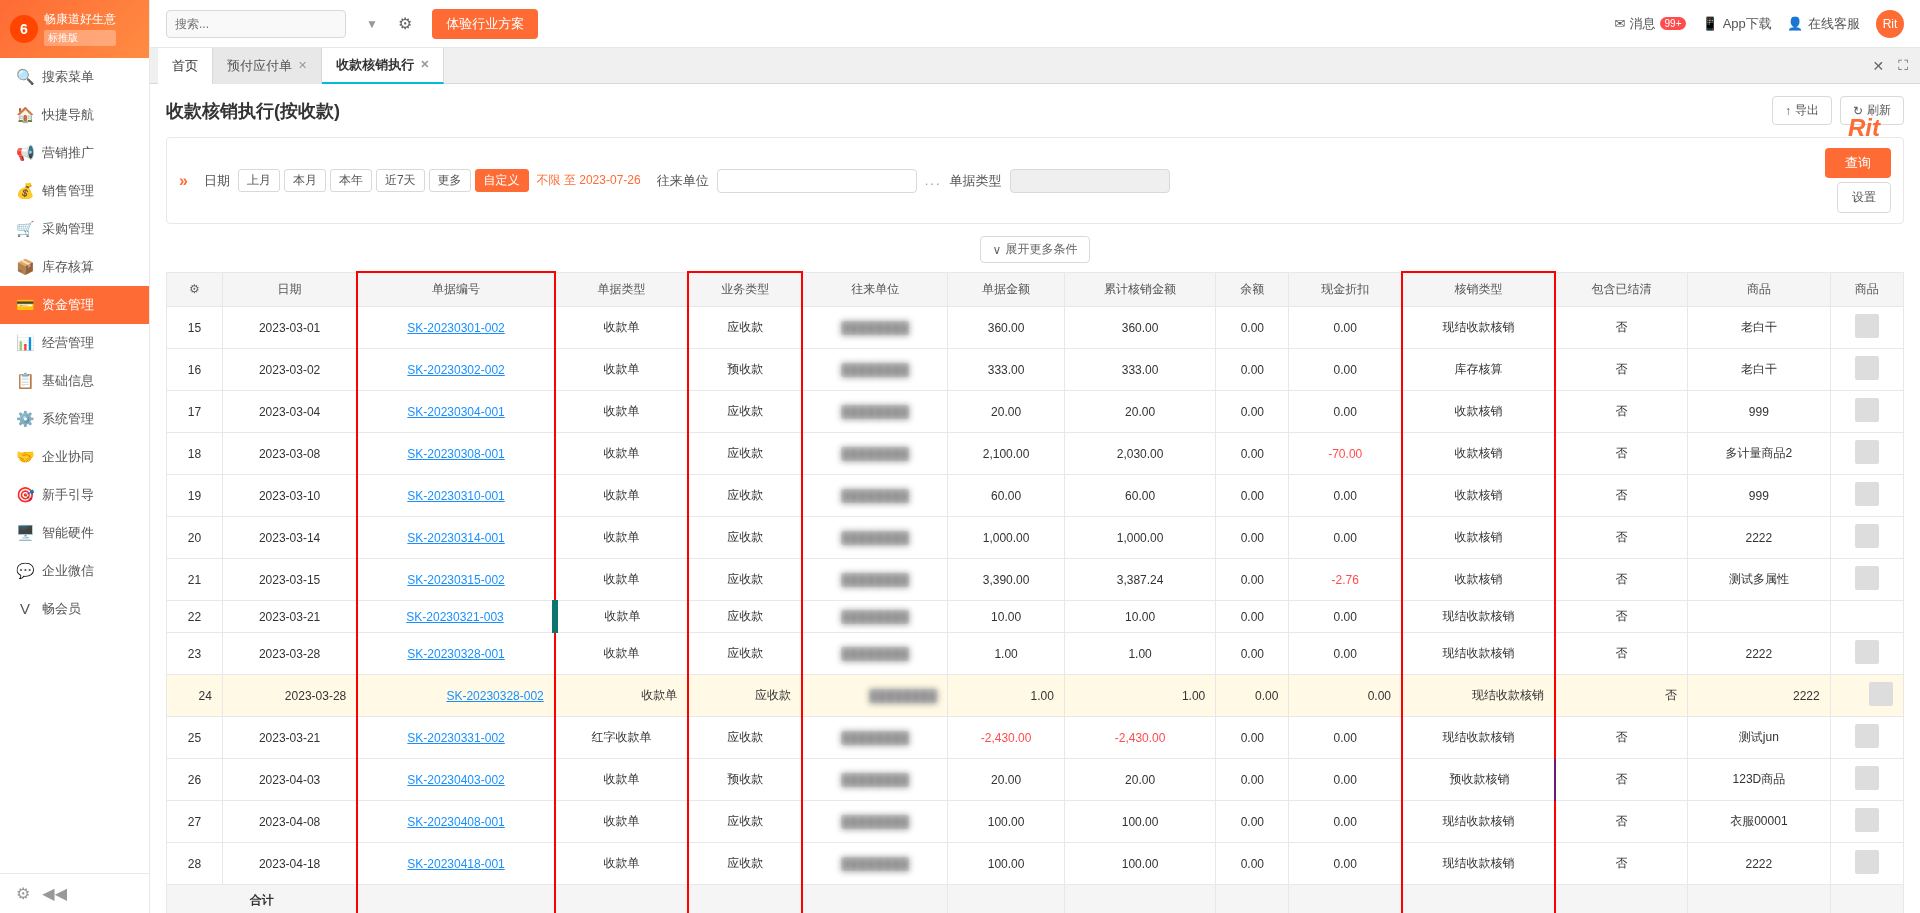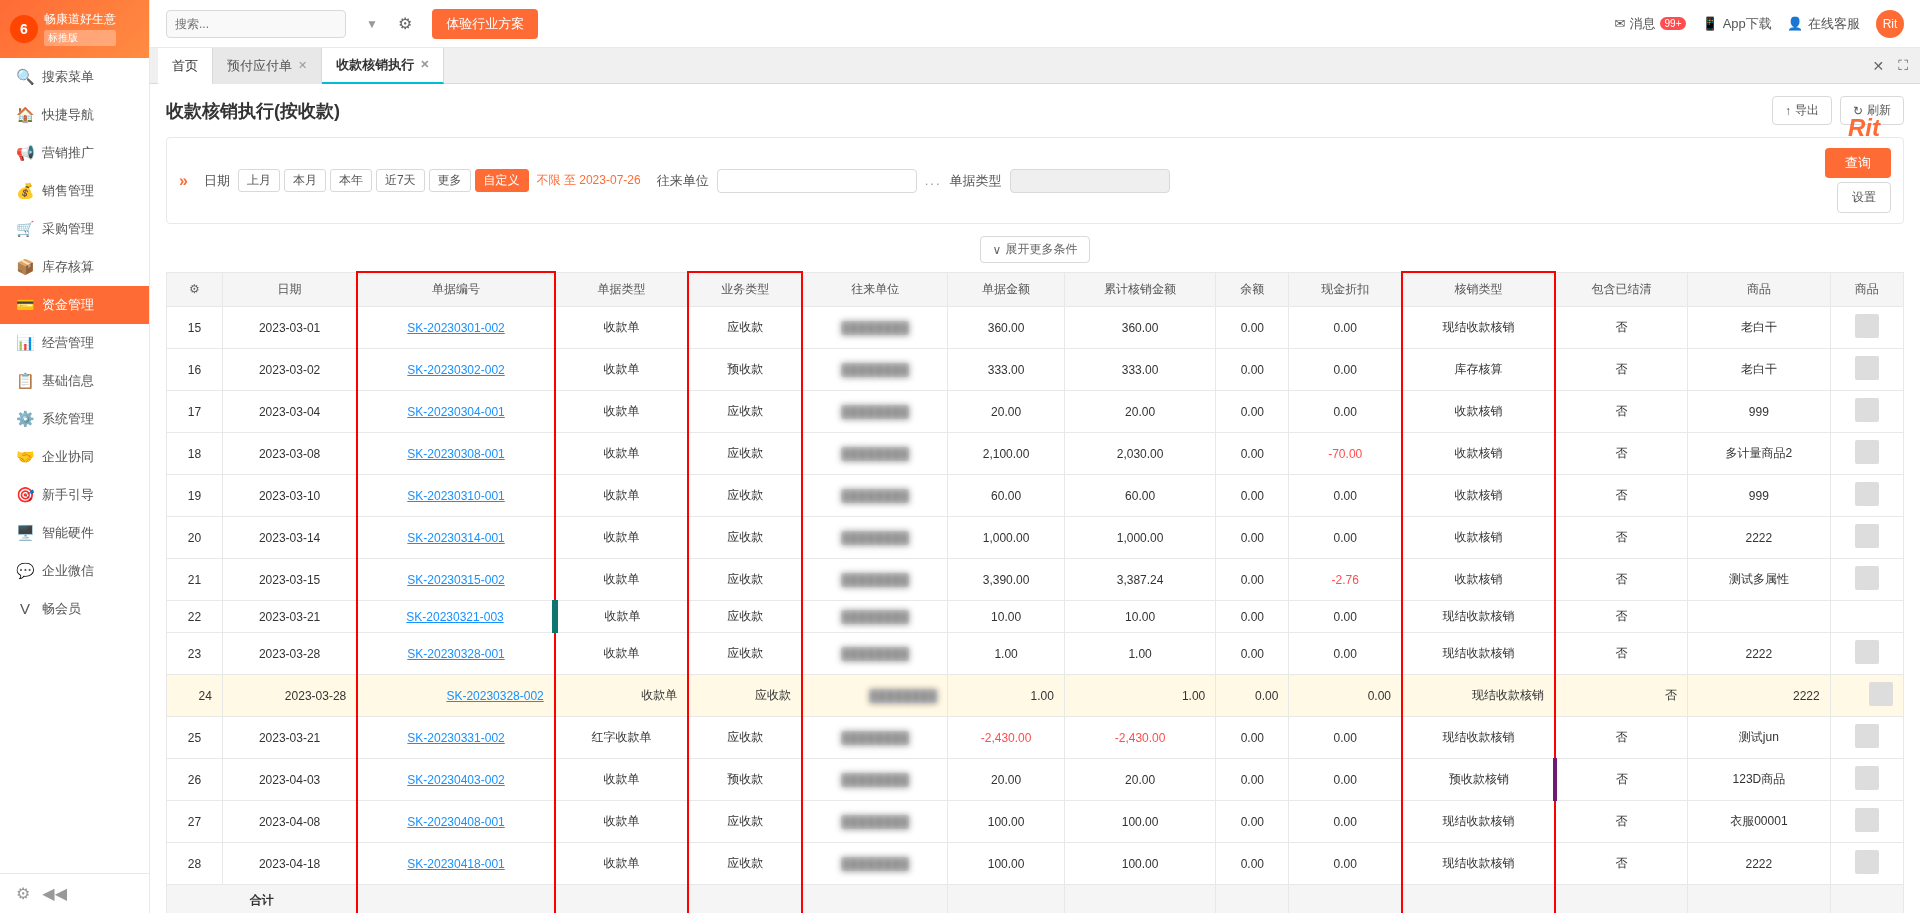--- a/index.html
+++ b/index.html
@@ -542,21 +542,21 @@
     <td>26</td>
     <td>2023-04-03</td>
     <td style="border-left:2px solid red;border-right:2px solid red;"><span class="link-cell">SK-20230403-002</span></td>
     <td>收款单</td>
     <td style="border-left:2px solid red;border-right:2px solid red;">预收款</td>
     <td><span class="blurred">████████</span></td>
     <td class="">20.00</td>
     <td class="">20.00</td>
     <td>0.00</td>
     <td class="">0.00</td>
-    <td style="border-left:2px solid red;border-right:4px solid #701a75;padding-left:12px;">预收款核销</td>
+    <td style="border-left:2px solid red;border-right:2px solid #701a75;padding-left:12px;">预收款核销</td>
     <td>否</td>
     <td>123D商品</td>
     <td><span style="display:inline-block;width:24px;height:24px;background:#ddd;border-radius:2px;"></span></td>
   </tr>
               <tr>
     <td>27</td>
     <td>2023-04-08</td>
     <td style="border-left:2px solid red;border-right:2px solid red;"><span class="link-cell">SK-20230408-001</span></td>
     <td>收款单</td>
     <td style="border-left:2px solid red;border-right:2px solid red;">应收款</td>

